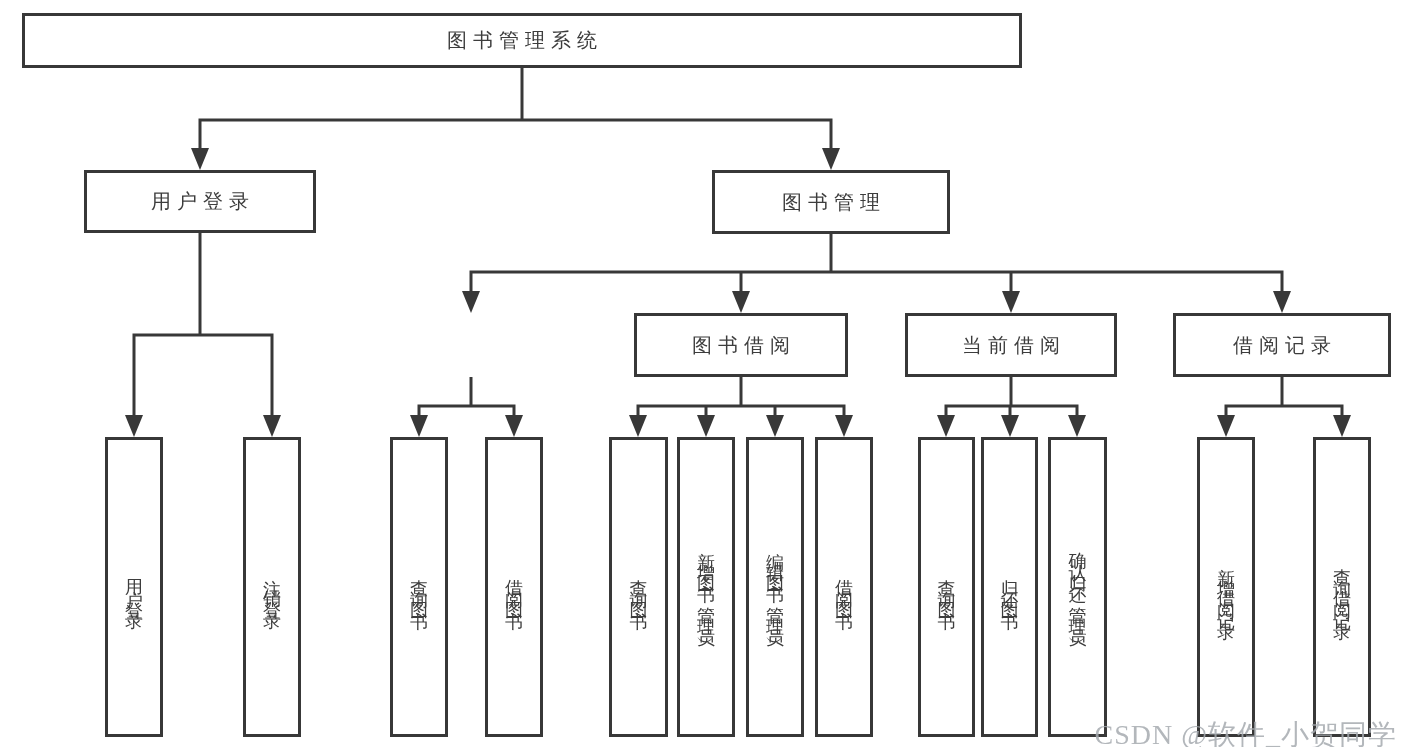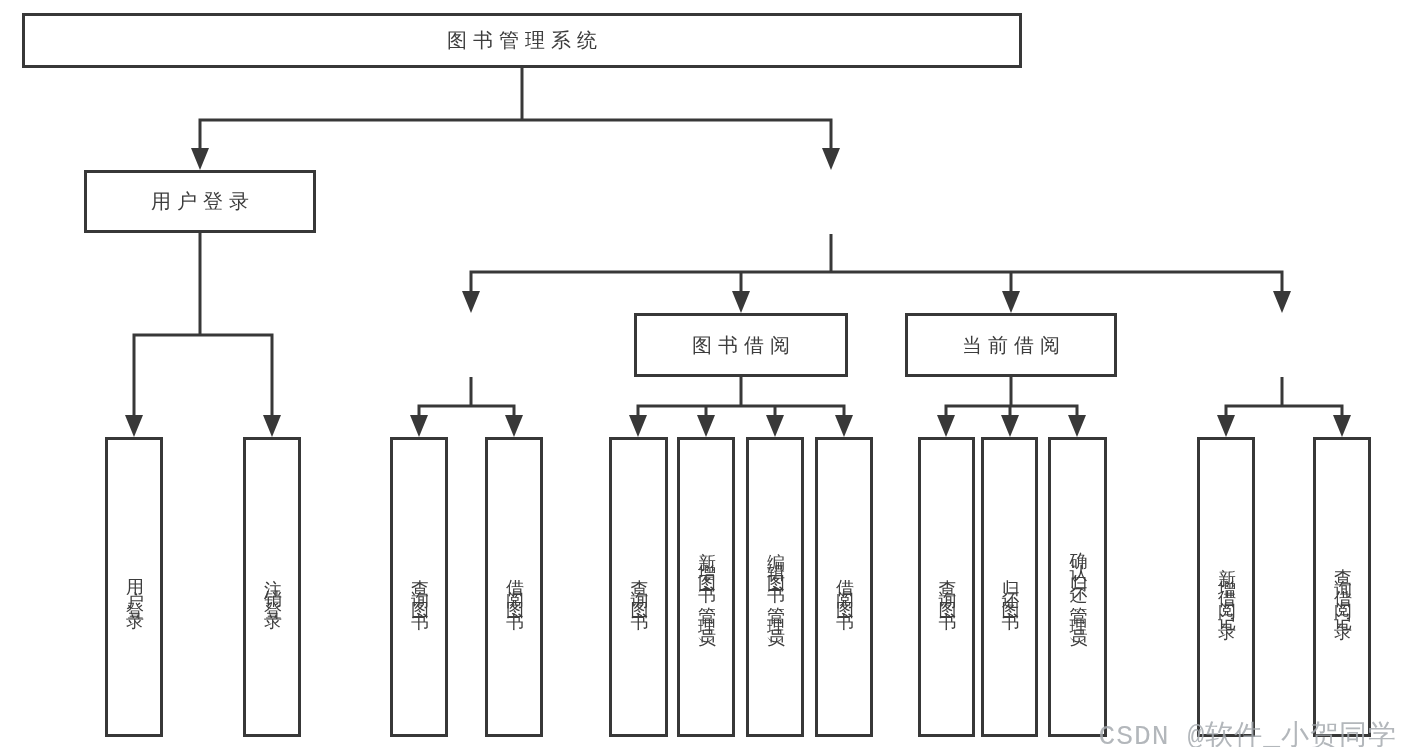--- a/index.html
+++ b/index.html
@@ -7,21 +7,21 @@
     --text:#3d3d3d;
     --watermark:#a6abb0;
     --background:#ffffff;
   }
   html,body{margin:0;padding:0;background:var(--background);}
   #stage{
     position:relative;
     width:1405px;height:747px;
     background:var(--background);
     overflow:hidden;
-    font-family:Liberation Mono, monospace;
+    font-family:Liberation Serif, serif;
     color:var(--text);
   }
   #connectors{position:absolute;left:0;top:0;width:1405px;height:747px;}
   #connectors path{stroke:var(--line);stroke-width:3;fill:none;}
   #connectors polygon{fill:var(--line);stroke:none;}
   .box{
     position:absolute;
     box-sizing:border-box;
     border:3px solid var(--line);
     background:#fff;
@@ -99,23 +99,25 @@
 
     <path d="M1282 377 V406"></path>
     <path d="M1226 421 V406 H1342 V421"></path>
     <polygon points="1217,415 1235,415 1226,437"></polygon>
     <polygon points="1333,415 1351,415 1342,437"></polygon>
   </svg>
 
   <div class="box h" style="left:22px;top:13px;width:1000px;height:55px">图书管理系统</div>
 
   <div class="box h" style="left:84px;top:170px;width:232px;height:63px">用户登录</div>
+  <div class="box h" style="left:712px;top:170px;width:238px;height:64px">图书管理</div>
 
   <div class="box h" style="left:634px;top:313px;width:214px;height:64px">图书借阅</div>
   <div class="box h" style="left:905px;top:313px;width:212px;height:64px">当前借阅</div>
+  <div class="box h" style="left:1173px;top:313px;width:218px;height:64px">借阅记录</div>
 
   <div class="box leaf" style="left:105px;top:437px;width:58px;height:300px">
     <span class="vtext">用户登录</span>
   </div>
   <div class="box leaf" style="left:243px;top:437px;width:58px;height:300px">
     <span class="vtext">注销登录</span>
   </div>
 
   <div class="box leaf" style="left:390px;top:437px;width:58px;height:300px">
     <span class="vtext">查询图书</span>

